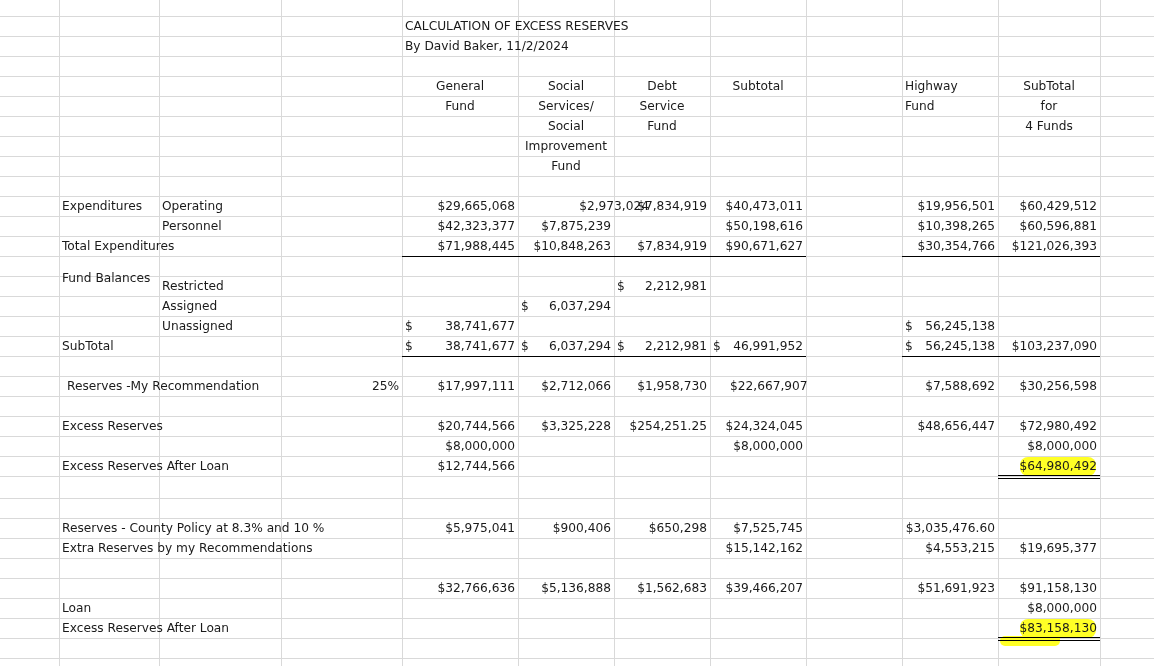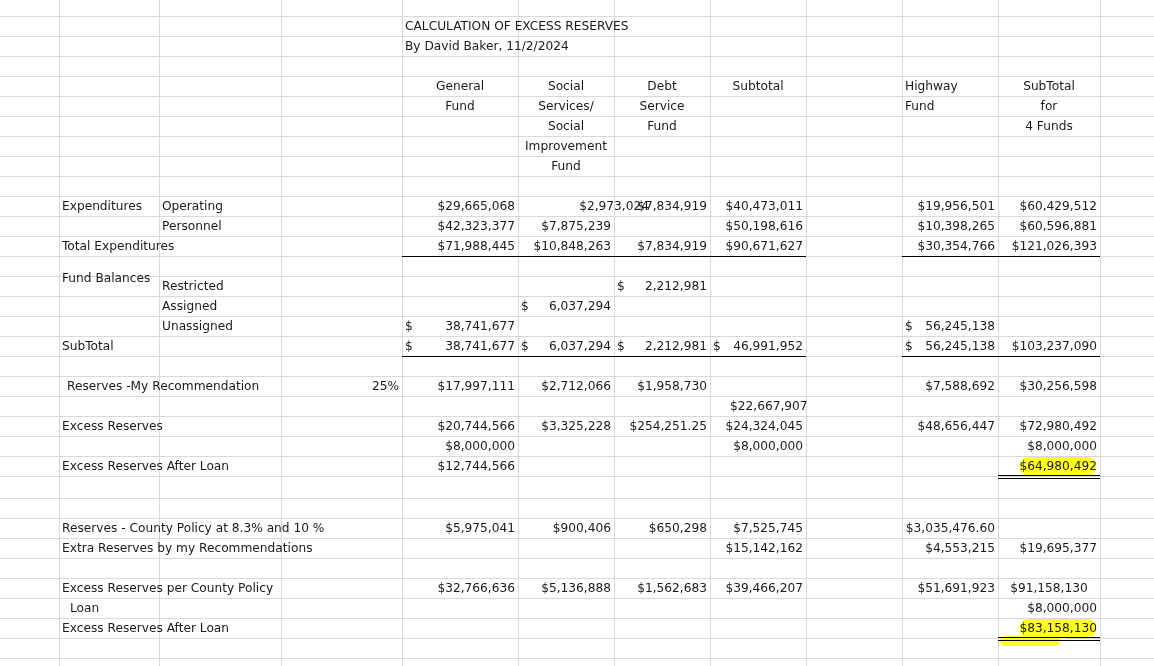--- a/index.html
+++ b/index.html
@@ -112,22 +112,21 @@
   <div class="cell l" style="left:59px; top:336px;">SubTotal</div>
 
   <div class="cell l" style="left:64px; top:376px;">Reserves -My Recommendation</div>
   <div class="cell r" style="left:281px; width:121px; top:376px;">25%</div>
 
   <div class="cell l" style="left:59px; top:416px;">Excess Reserves</div>
   <div class="cell l" style="left:59px; top:456px;">Excess Reserves After Loan</div>
 
   <div class="cell l" style="left:59px; top:518px;">Reserves - County Policy at 8.3% and 10 %</div>
   <div class="cell l" style="left:59px; top:538px;">Extra Reserves by my Recommendations</div>
-  <div class="cell l" style="left:59px; top:578px;">Excess Reserves per County Policy</div>
-  <div class="cell l" style="left:59px; top:598px;margin-left:8px;">Loan</div>
+  <div class="cell l" style="left:59px; top:598px;">Loan</div>
   <div class="cell l" style="left:59px; top:618px;">Excess Reserves After Loan</div>
 
   <div class="cell r" style="left:402px; width:116px; top:196px;">$29,665,068</div>
   <div class="cell r" style="left:518px; width:96px; top:196px;margin-left:38px;">$2,973,024</div>
   <div class="cell r" style="left:614px; width:96px; top:196px;">$7,834,919</div>
   <div class="cell r" style="left:710px; width:96px; top:196px;">$40,473,011</div>
   <div class="cell r" style="left:902px; width:96px; top:196px;">$19,956,501</div>
   <div class="cell r" style="left:998px; width:102px; top:196px;">$60,429,512</div>
 
   <div class="cell r" style="left:402px; width:116px; top:216px;">$42,323,377</div>
@@ -184,21 +183,21 @@
     <span>$</span>
     <span>56,245,138</span>
   </div>
   <div class="cell r" style="left:998px; width:102px; top:336px;">$103,237,090</div>
   <div class="border-b" style="left:402px; width:404px; top:356px;"></div>
   <div class="border-b" style="left:902px; width:198px; top:356px;"></div>
 
   <div class="cell r" style="left:402px; width:116px; top:376px;">$17,997,111</div>
   <div class="cell r" style="left:518px; width:96px; top:376px;">$2,712,066</div>
   <div class="cell r" style="left:614px; width:96px; top:376px;">$1,958,730</div>
-  <div class="cell r" style="left:710px; width:96px; top:396px;padding-left:20px;">$22,667,907</div>
+  <div class="cell r" style="left:710px; width:96px; top:376px;padding-left:20px;">$22,667,907</div>
   <div class="cell r" style="left:902px; width:96px; top:376px;">$7,588,692</div>
   <div class="cell r" style="left:998px; width:102px; top:376px;">$30,256,598</div>
 
   <div class="cell r" style="left:402px; width:116px; top:416px;">$20,744,566</div>
   <div class="cell r" style="left:518px; width:96px; top:416px;">$3,325,228</div>
   <div class="cell r" style="left:614px; width:96px; top:416px;">$254,251.25</div>
   <div class="cell r" style="left:710px; width:96px; top:416px;">$24,324,045</div>
   <div class="cell r" style="left:902px; width:96px; top:416px;">$48,656,447</div>
   <div class="cell r" style="left:998px; width:102px; top:416px;">$72,980,492</div>
 
@@ -219,21 +218,21 @@
 
   <div class="cell r" style="left:710px; width:96px; top:538px;">$15,142,162</div>
   <div class="cell r" style="left:902px; width:96px; top:538px;">$4,553,215</div>
   <div class="cell r" style="left:998px; width:102px; top:538px;">$19,695,377</div>
 
   <div class="cell r" style="left:402px; width:116px; top:578px;">$32,766,636</div>
   <div class="cell r" style="left:518px; width:96px; top:578px;">$5,136,888</div>
   <div class="cell r" style="left:614px; width:96px; top:578px;">$1,562,683</div>
   <div class="cell r" style="left:710px; width:96px; top:578px;">$39,466,207</div>
   <div class="cell r" style="left:902px; width:96px; top:578px;">$51,691,923</div>
-  <div class="cell r" style="left:998px; width:102px; top:578px;text-align:center;">$91,158,130</div>
+  <div class="cell r" style="left:998px; width:102px; top:578px;">$91,158,130</div>
 
   <div class="cell r" style="left:998px; width:102px; top:598px;">$8,000,000</div>
 
   <div class="hl-smear" style="left:1020px; top:619px; width:76px; height:19px;"></div>
   <div class="hl-smear" style="left:1000px; top:636px; width:60px; height:10px; border-radius: 10px 4px 10px 10px;"></div>
   <div class="cell r" style="left:998px; width:102px; top:618px;">$83,158,130</div>
   <div class="border-dbl" style="left:998px; width:102px; top:637px;"></div>
 </div>
 
 </body></html>

